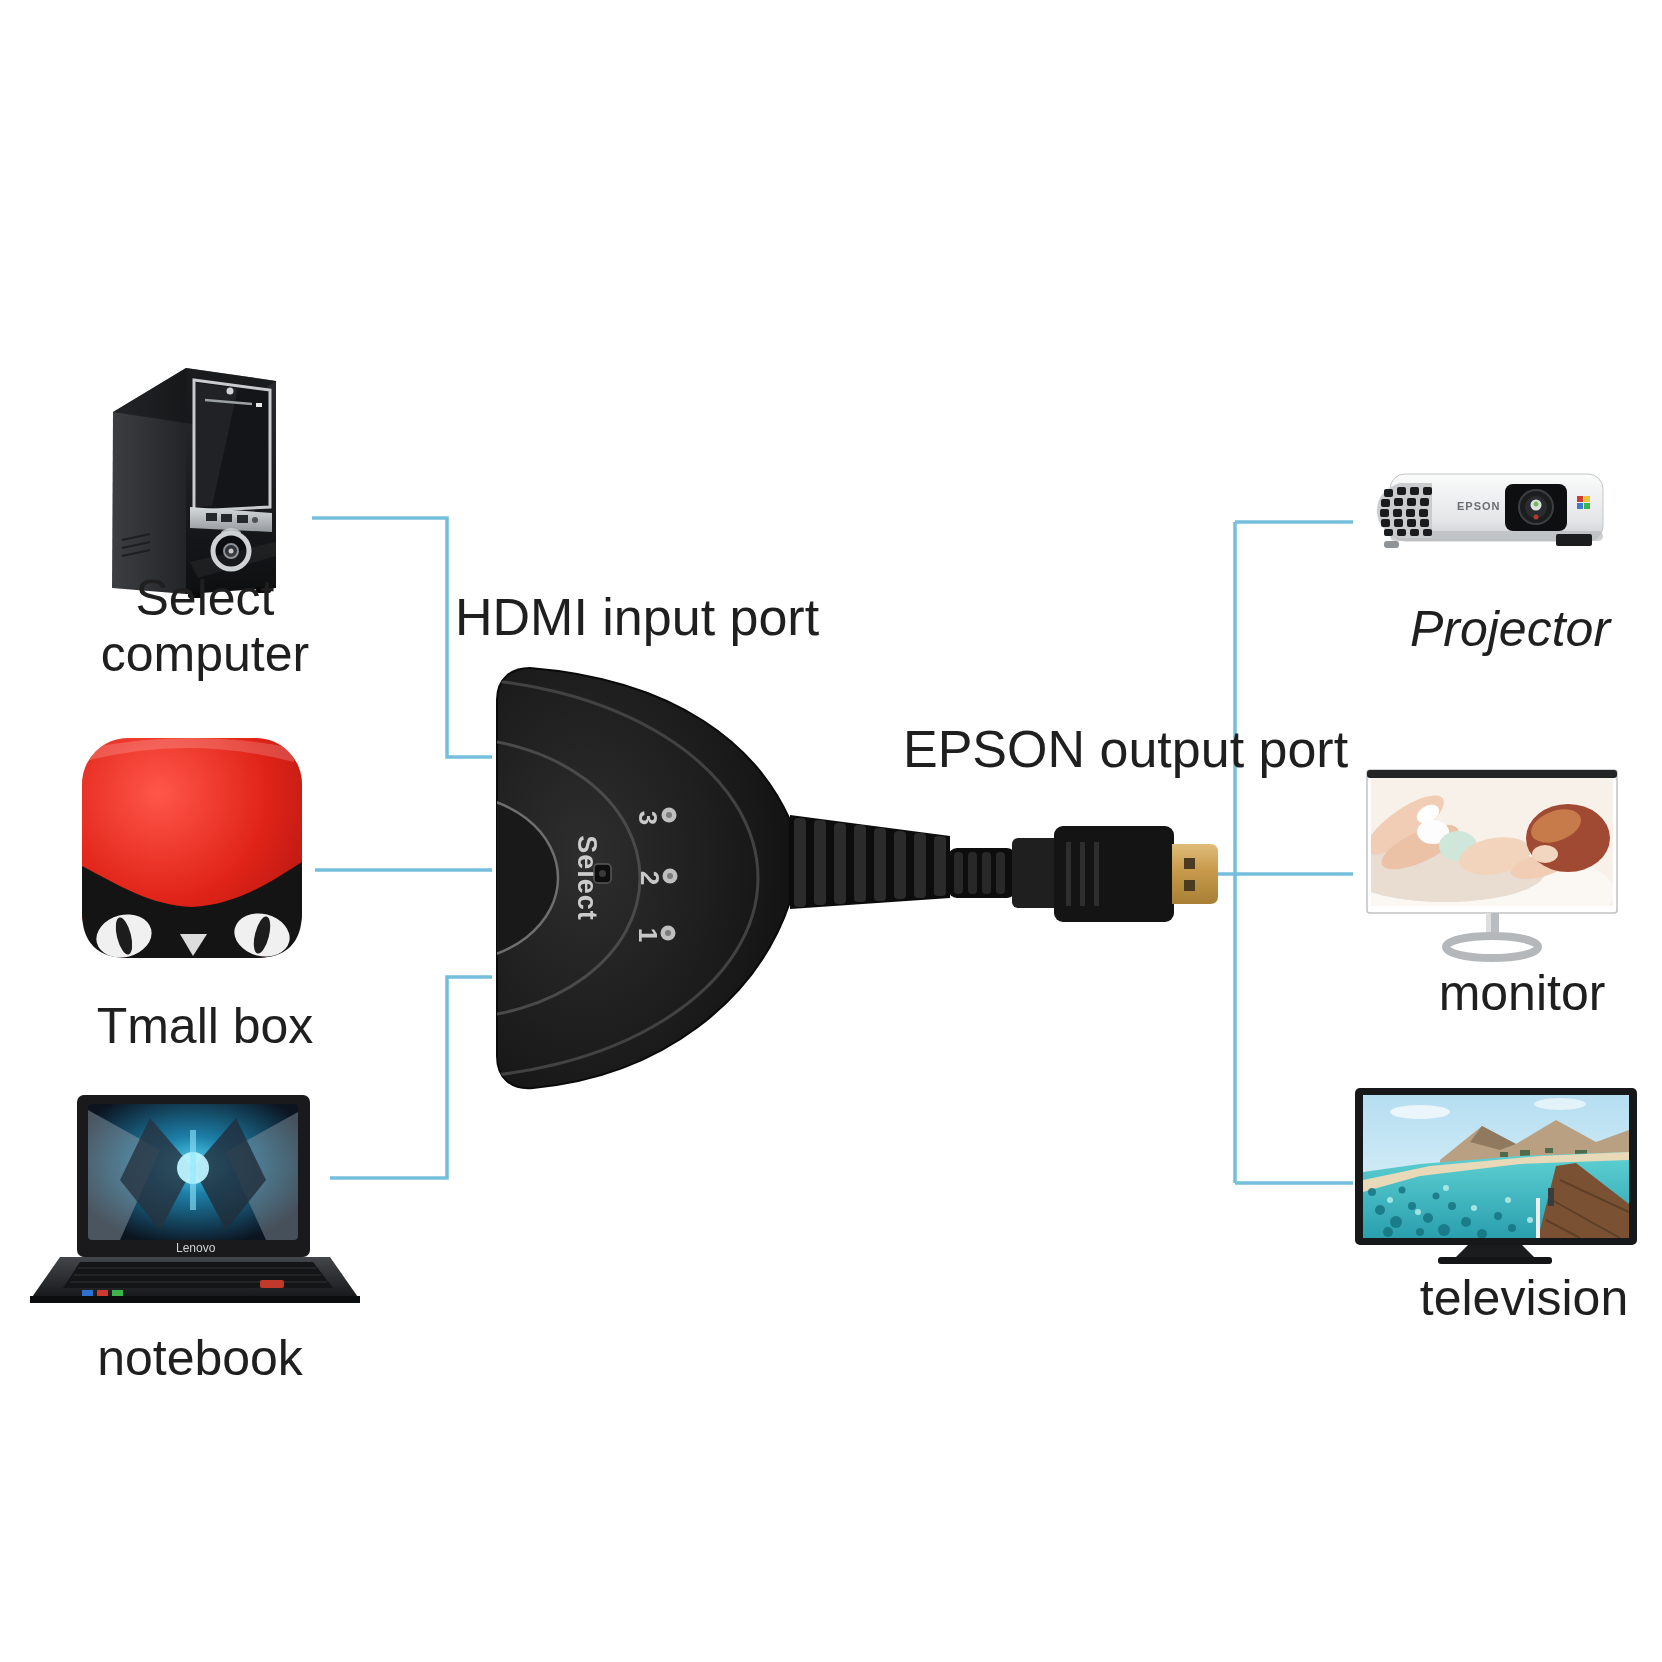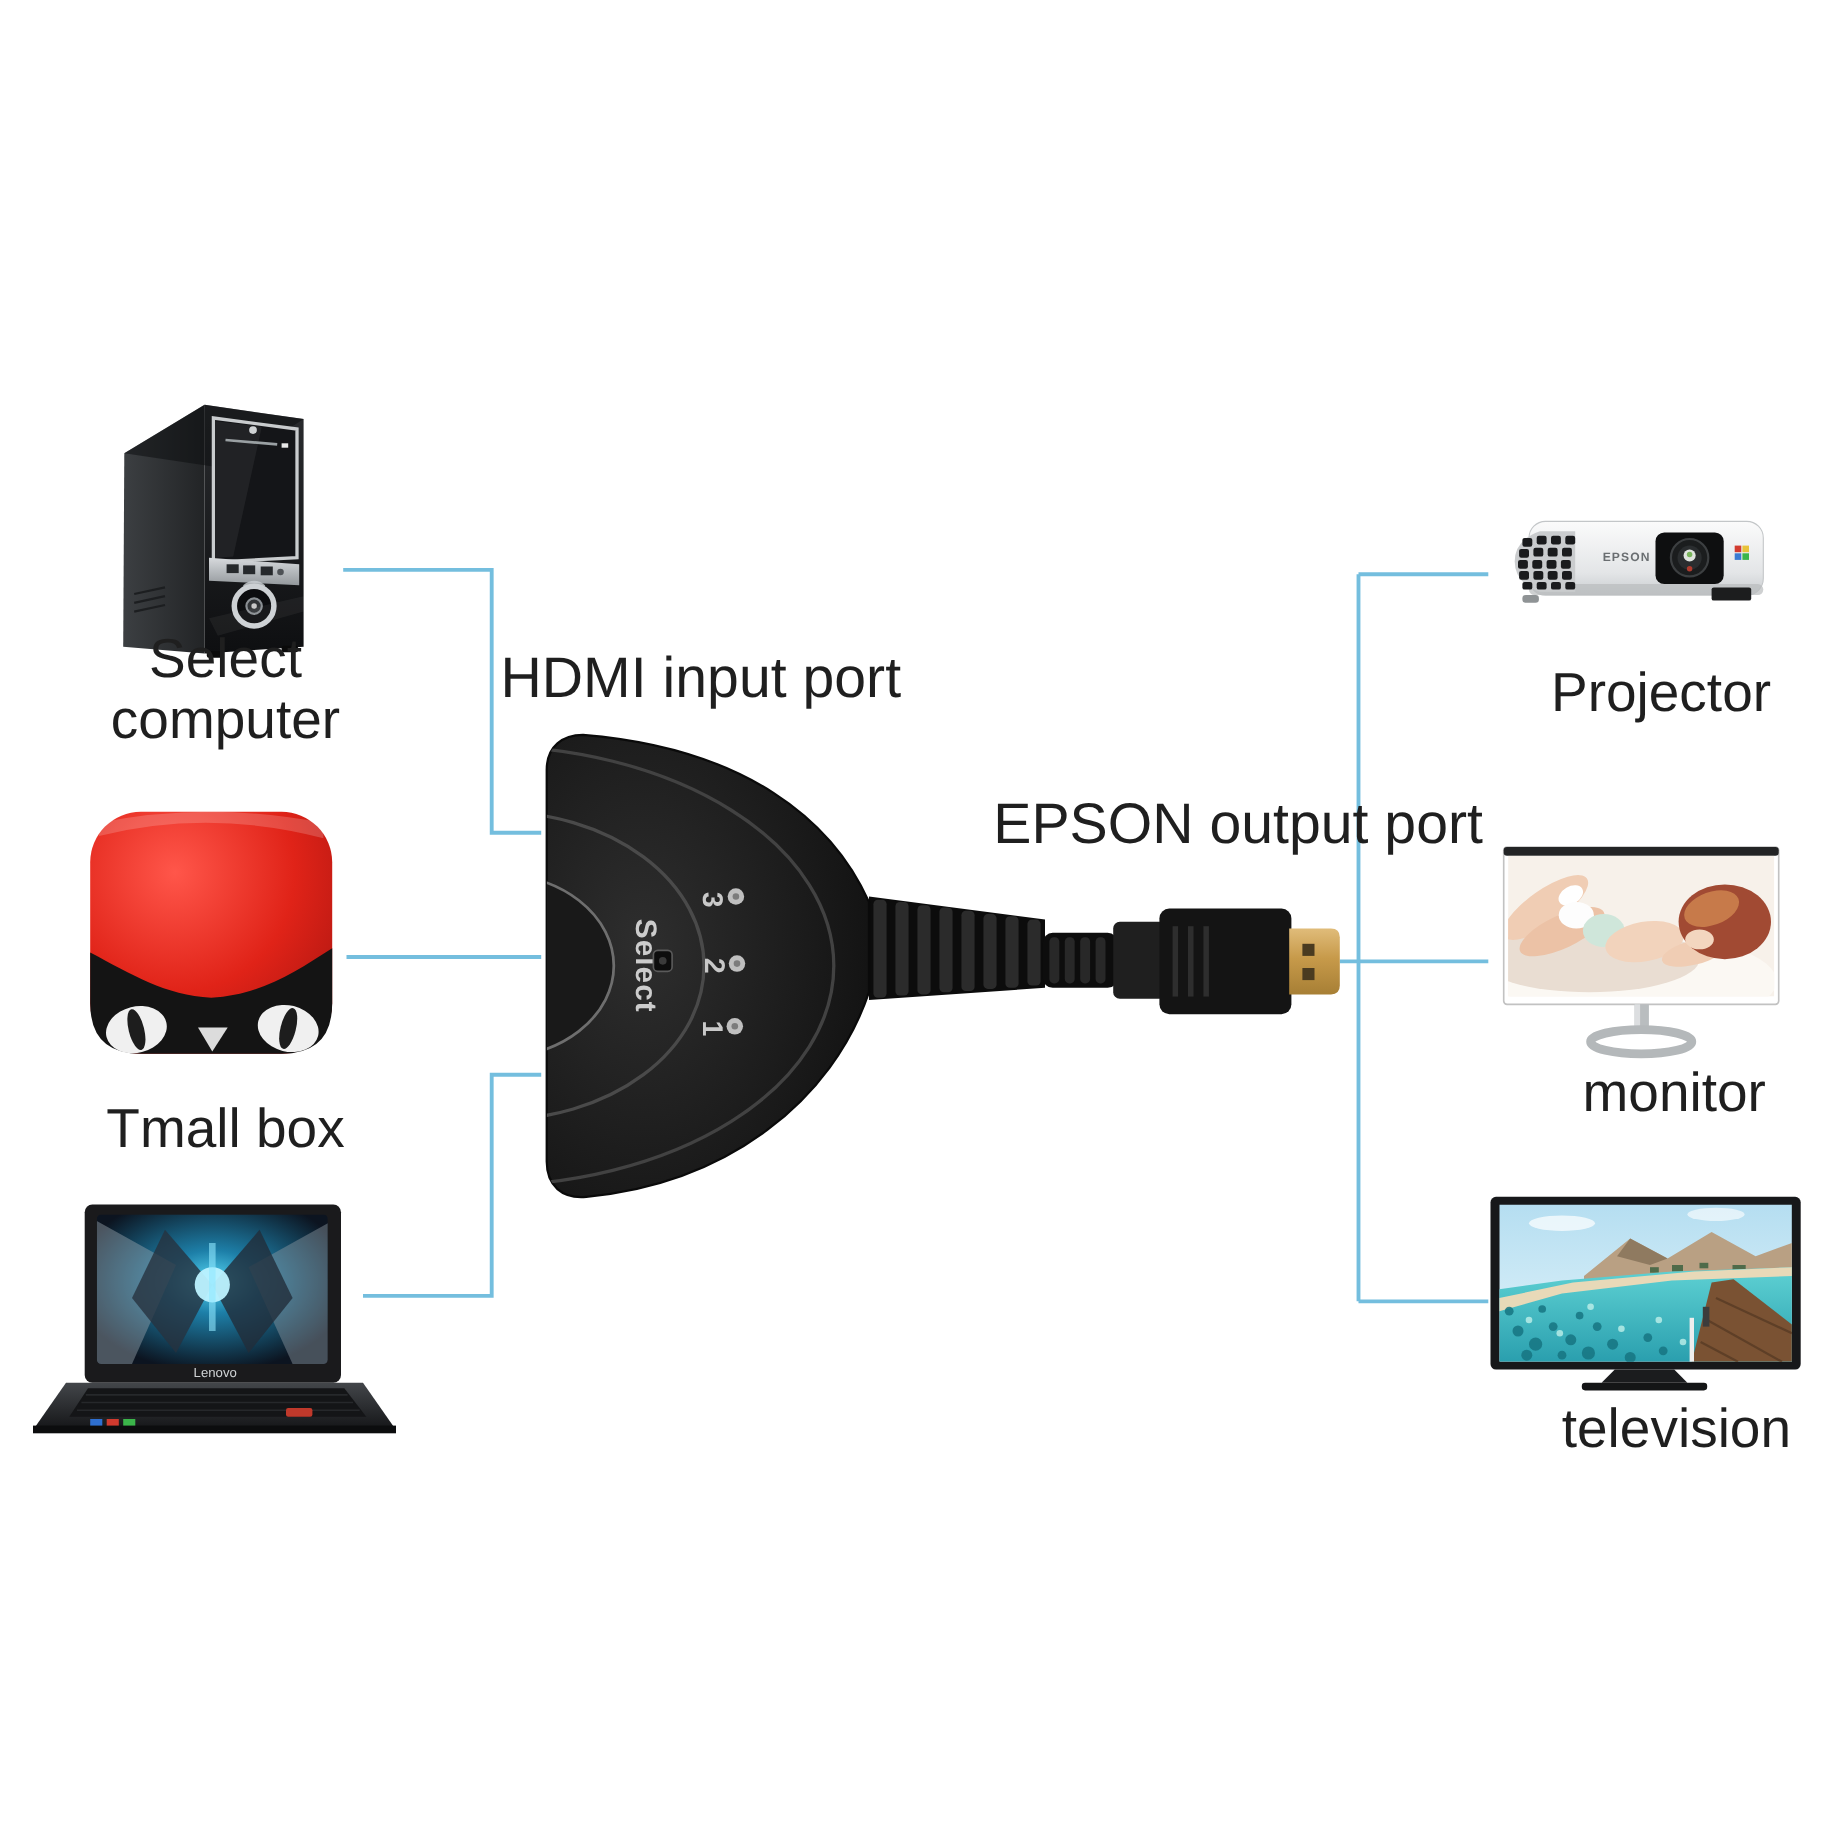--- a/index.html
+++ b/index.html
@@ -7,21 +7,21 @@
           font-family:"Liberation Sans",sans-serif;}
   .art{position:absolute;left:0;top:0;width:1662px;height:1662px;}
   .label{position:absolute;color:#1f1f1f;white-space:pre-line;line-height:1.12;
          font-family:"Liberation Sans",sans-serif;}
   .label.center{text-align:center;}
   .lbl-input{left:455px;top:588px;font-size:52px;}
   .lbl-output{left:903px;top:720px;font-size:52px;z-index:3;}
   .lbl-desktop{left:55px;top:570px;width:300px;font-size:50px;}
   .lbl-tmall{left:55px;top:998px;width:300px;font-size:50px;}
   .lbl-notebook{left:50px;top:1330px;width:300px;font-size:50px;}
-  .lbl-projector{left:1360px;top:601px;width:300px;font-size:50px;}
+  .lbl-projector{left:1360px;top:601px;width:300px;font-size:50px;font-style:italic;}
   .lbl-monitor{left:1372px;top:965px;width:300px;font-size:50px;}
   .lbl-tv{left:1374px;top:1270px;width:300px;font-size:50px;}
   svg text{font-family:"Liberation Sans",sans-serif;}
 </style>
 </head>
 <body>
 
 <div class="canvas">
 
   <svg class="art" viewBox="0 0 1662 1662">
@@ -345,16 +345,17 @@
       <polygon points="1468,1245 1522,1245 1534,1257 1456,1257" fill="#1b1c1e"></polygon>
       <rect x="1438" y="1257" width="114" height="7" rx="3" fill="#141516"></rect>
     </g>
   </svg>
 
   <div class="label lbl-input">HDMI input port</div>
   <div class="label lbl-output">EPSON output port</div>
   <div class="label center lbl-desktop">Select
 computer</div>
   <div class="label center lbl-tmall">Tmall box</div>
+  <div class="label center lbl-notebook">notebook</div>
   <div class="label center lbl-projector">Projector</div>
   <div class="label center lbl-monitor">monitor</div>
   <div class="label center lbl-tv">television</div>
 </div>
 
 </body></html>

